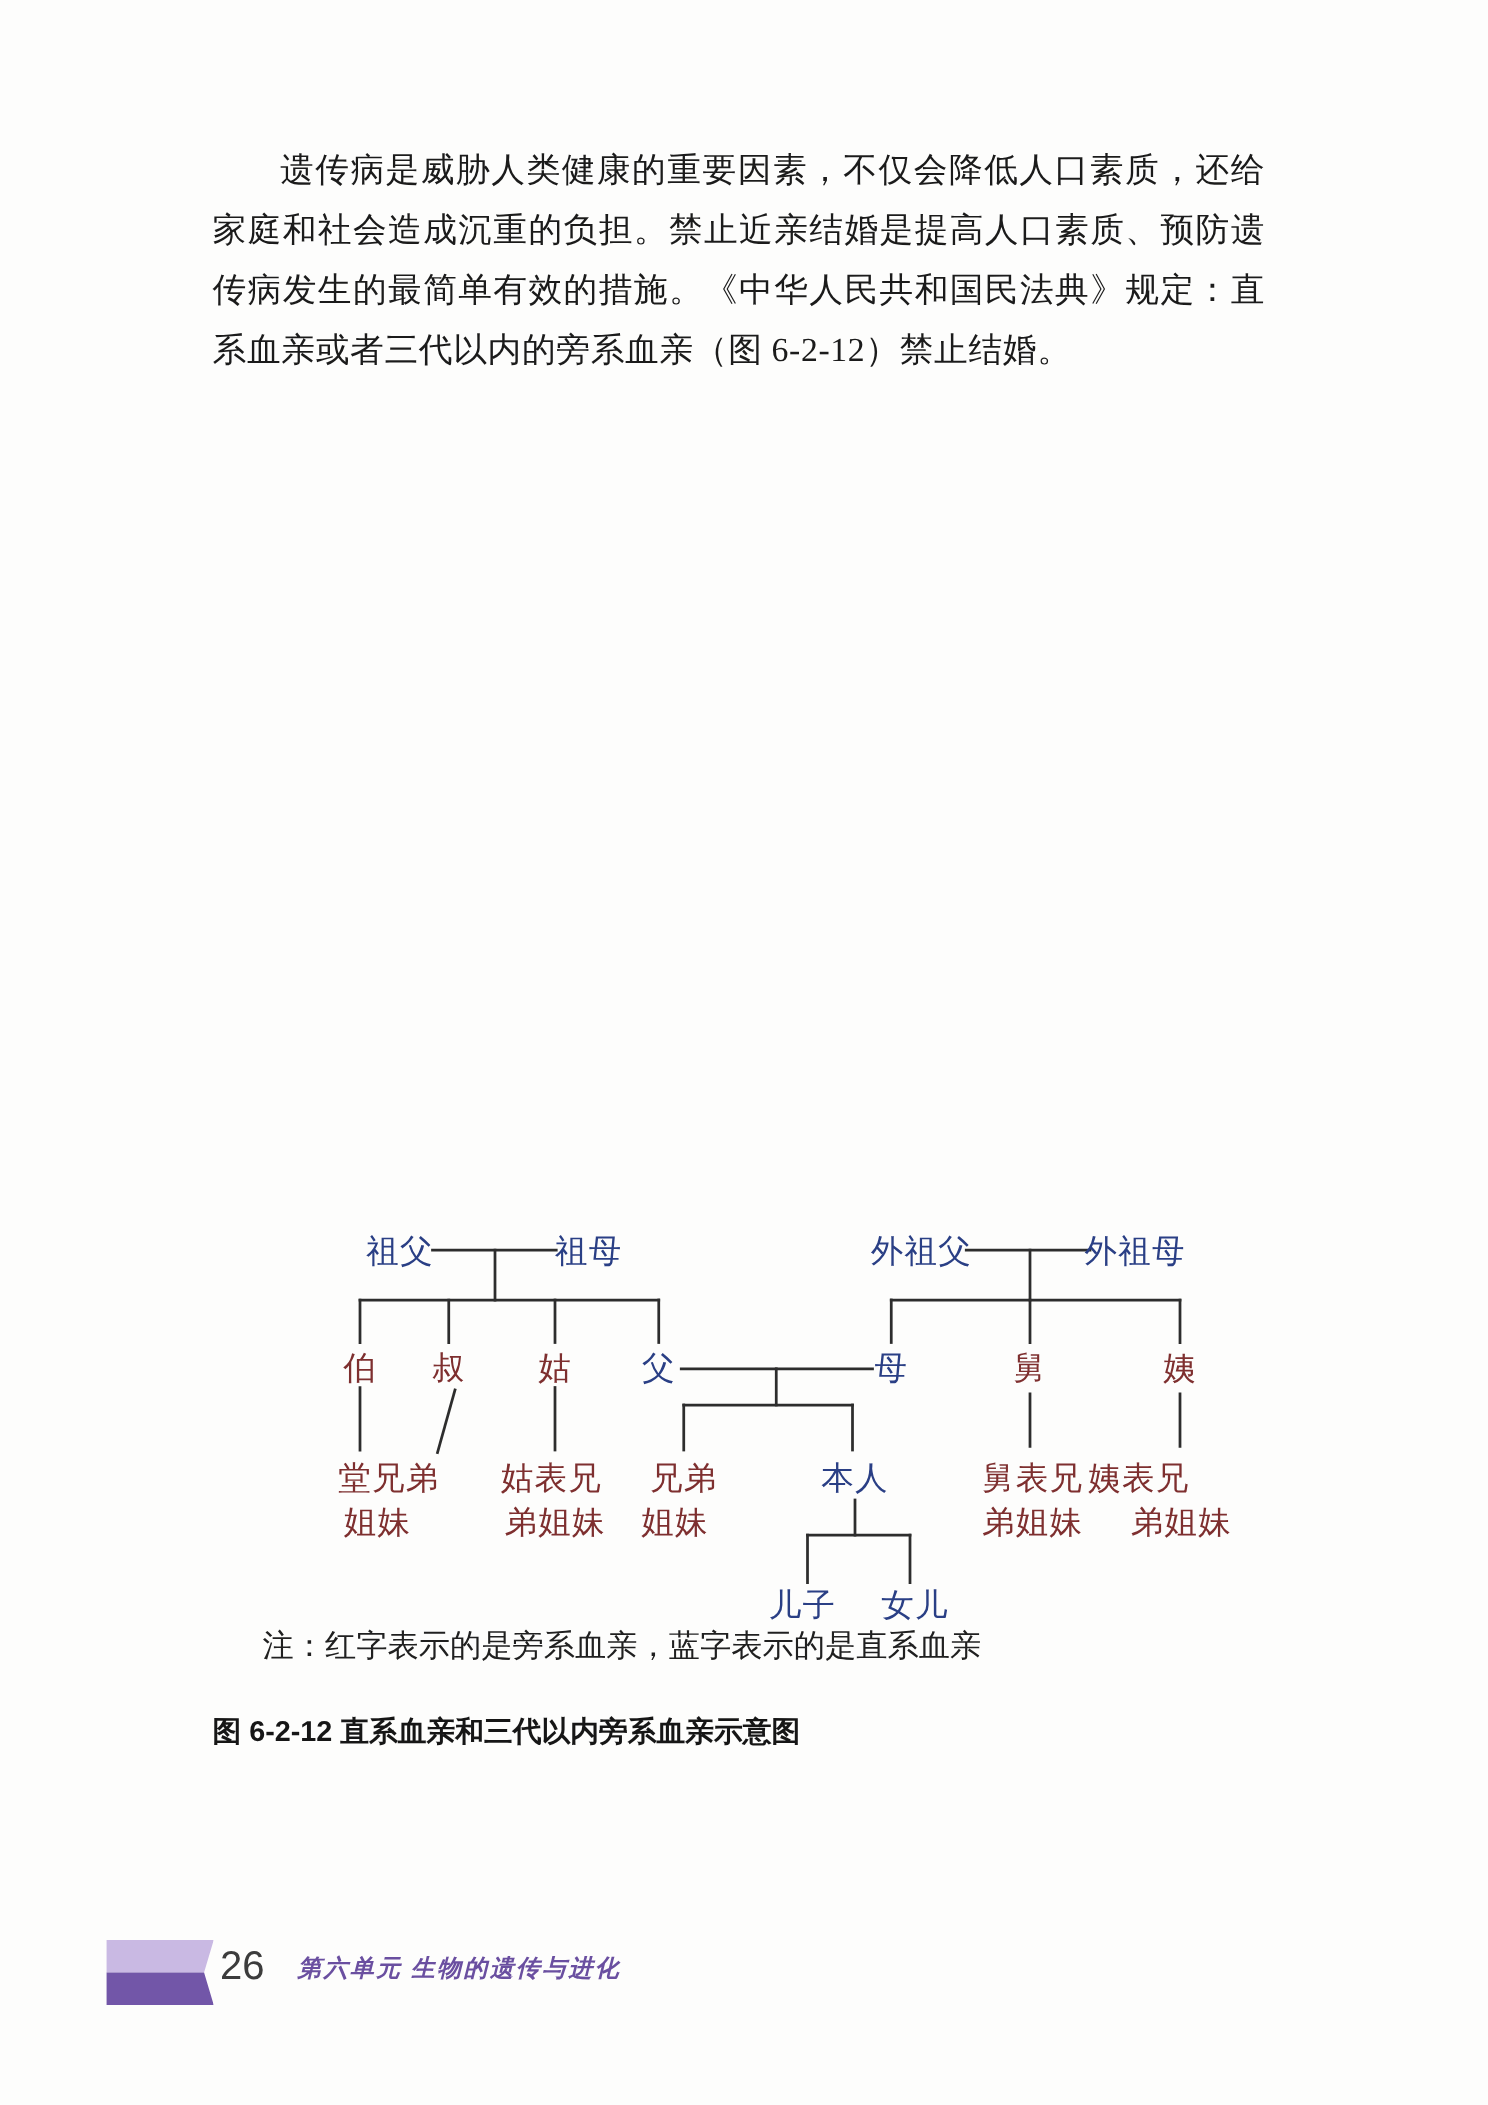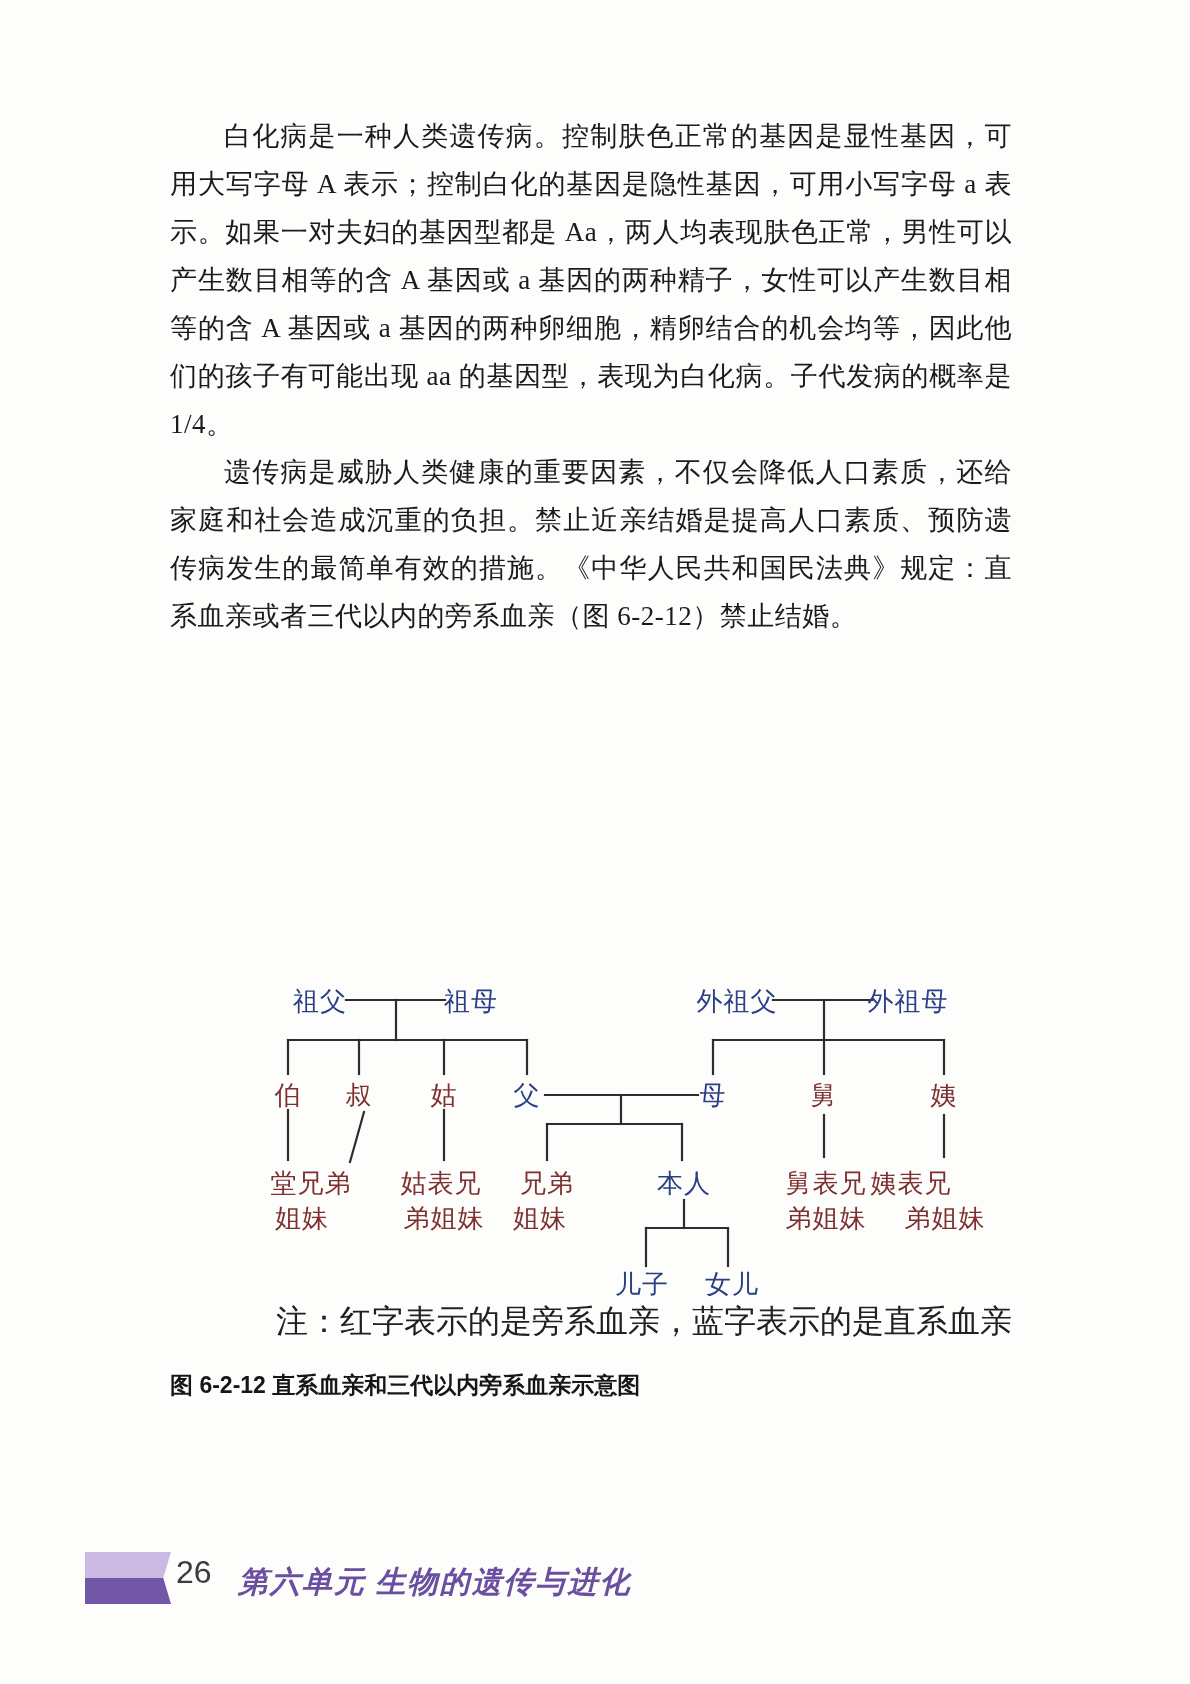--- a/index.html
+++ b/index.html
@@ -25,21 +25,21 @@
     position:absolute;transform:translate(-50%,-50%);
     font-size:26px;white-space:nowrap;
     font-family:Liberation Sans, sans-serif;
     letter-spacing:1px;
   }
   .direct{color:#2a3f85;}
   .collateral{color:#7e2f2f;}
 
   .note-line{
     position:absolute;left:170px;top:1300px;width:842px;
-    text-align:right;font-size:32px;color:#202020;
+    text-align:left;font-size:25px;color:#202020;
     font-family:"Liberation Sans", sans-serif;
     padding-left:40px;box-sizing:border-box;
   }
   .fig-caption{
     position:absolute;left:170px;top:1370px;width:842px;
     text-align:left;font-size:23px;font-weight:bold;color:#161616;
     font-family:"Liberation Sans", sans-serif;
   }
 
   
@@ -49,30 +49,29 @@
   }
   .ribbon .band-top{width:100%;height:50%;background:#c9b9e3;}
   .ribbon .band-bottom{width:100%;height:50%;background:#7256a8;}
   .page-number{
     position:absolute;left:176px;top:1554px;
     font-size:32px;color:#3c3c3c;
     font-family:"Liberation Sans", sans-serif;
   }
   .unit-title{
     position:absolute;left:238px;top:1562px;
-    font-size:30px;font-weight:bold;font-style:italic;color:#6a4fa0;
+    font-size:19px;font-weight:bold;font-style:italic;color:#6a4fa0;
     font-family:"Liberation Serif", serif;
     letter-spacing:2px;
   }
 </style>
 </head>
 <body>
 
 <div class="text-block">
-  <p>白化病是一种人类遗传病。控制肤色正常的基因是显性基因，可用大写字母 A 表示；控制白化的基因是隐性基因，可用小写字母 a 表示。如果一对夫妇的基因型都是 Aa，两人均表现肤色正常，男性可以产生数目相等的含 A 基因或 a 基因的两种精子，女性可以产生数目相等的含 A 基因或 a 基因的两种卵细胞，精卵结合的机会均等，因此他们的孩子有可能出现 aa 的基因型，表现为白化病。子代发病的概率是 1/4。</p>
   <p>遗传病是威胁人类健康的重要因素，不仅会降低人口素质，还给家庭和社会造成沉重的负担。禁止近亲结婚是提高人口素质、预防遗传病发生的最简单有效的措施。《中华人民共和国民法典》规定：直系血亲或者三代以内的旁系血亲（图 6-2-12）禁止结婚。</p>
 </div>
 
 <div class="diagram">
   <svg width="760" height="350" viewBox="0 0 760 350">
     <g stroke="#2d2d2d" stroke-width="2.2" fill="none" stroke-linecap="square">
 
       <path d="M116 48 H215"></path>
       <path d="M166 48 V88"></path>
       <path d="M58 88 H297"></path>

